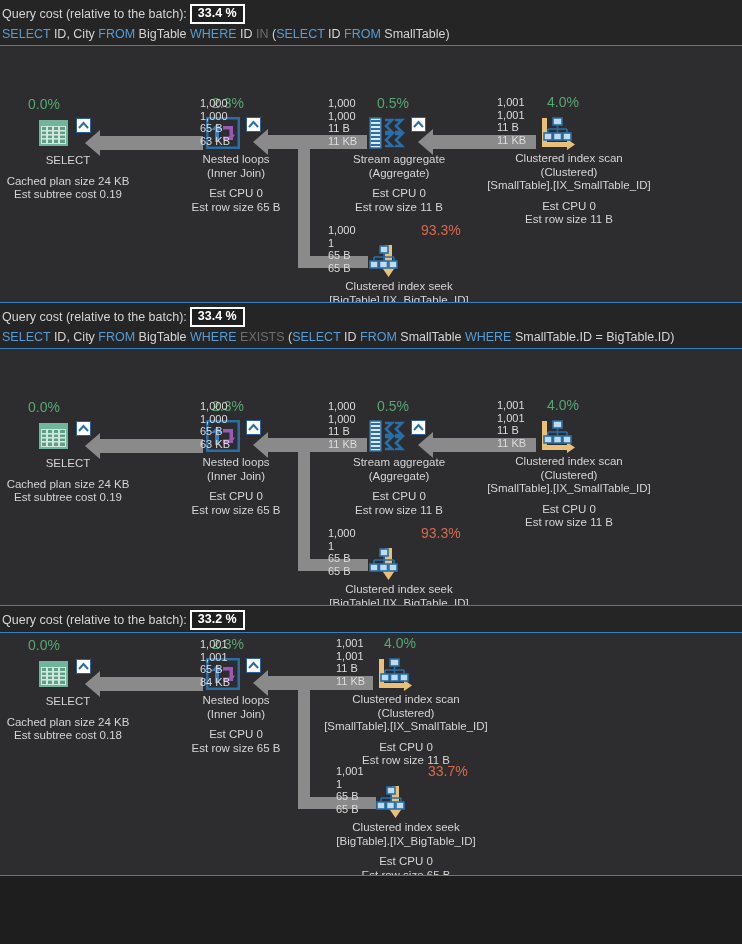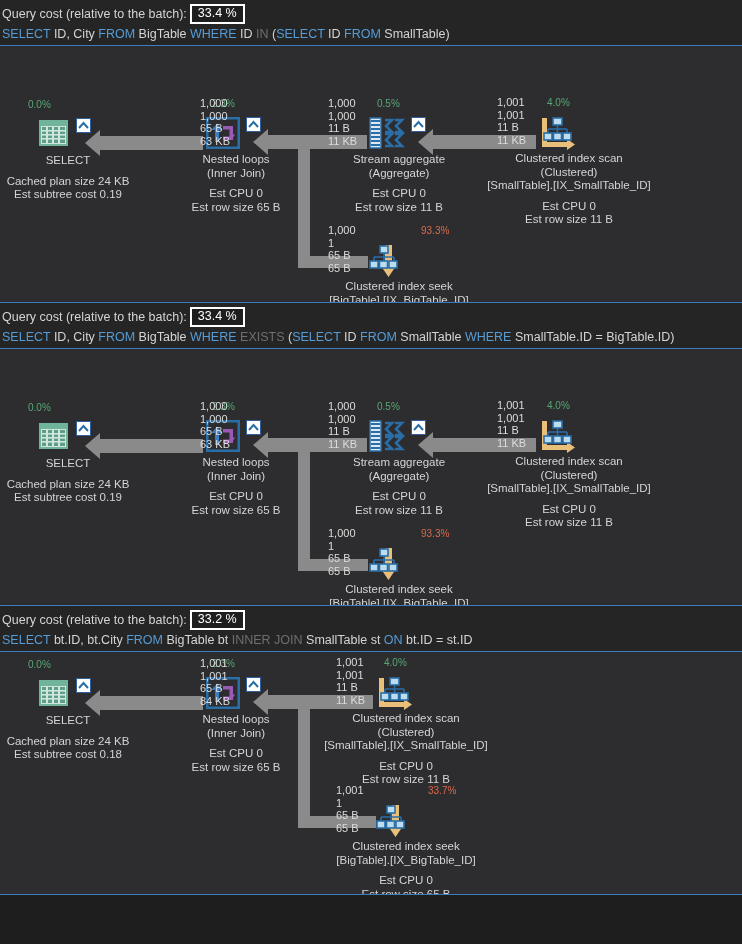--- a/index.html
+++ b/index.html
@@ -27,20 +27,21 @@
   }
   .qcost-label { color: #d4d4d4; text-align: center; }
   .qcost-value {
     border: 2px solid #ffffff;
     background: #1e1e1e;
     color: #ffffff;
     padding: 0px 6px 1px 6px;
     margin-left: 3px;
     line-height: 15px;
     font-size: 12.5px;
+    font-weight: bold;
   }
   .qtext {
     font-size: 12.5px;
     line-height: 18px;
     white-space: nowrap;
     color: #d4d4d4;
     padding-top: 1px;
   }
   .kw  { color: #569cd6; }
   .kwd { color: #6e6e6e; }
@@ -83,21 +84,21 @@
     width: 230px;
     left: -85px;
     text-align: center;
     font-size: 11.5px;
     line-height: 13.5px;
     color: #d4d4d4;
     white-space: nowrap;
   }
   .cost-pct {
     position: absolute;
-    font-size: 10px;
+    font-size: 14px;
     line-height: 13px;
     color: #57a773;
     white-space: nowrap;
   }
   .cost-pct.hot { color: #d9694a; padding-left: 44px; }
 
   .rowflow {
     position: absolute;
     font-size: 11px;
     line-height: 12.6px;
@@ -465,21 +466,20 @@
           <div>65 B</div>
         </div>
       </div>
     </div>
     <div class="plan-block">
       <div class="qhead">
         <div class="qcost-line">
           <span class="qcost-label">Query cost (relative to the batch):</span>
           <span class="qcost-value">33.2 %</span>
         </div>
-        <div class="qtext"><span class="kw">SELECT</span><span class="id"> bt.ID, bt.City </span><span class="kw">FROM</span><span class="id"> BigTable bt </span><span class="kwd">INNER JOIN</span><span class="id"> SmallTable st </span><span class="kw">ON</span><span class="id"> bt.ID = st.ID</span></div>
       </div>
       <div class="canvas" style="height: 244px;">
         <div class="arrow-h" style="left: 100px; top: 44px; width: 103px;"></div>
         <div class="arrow-head" style="left: 85px; top: 38px;"></div>
         <div class="arrow-h" style="left: 268px; top: 43px; width: 105px;"></div>
         <div class="arrow-head" style="left: 253px; top: 37px;"></div>
         <div class="pipe" style="left: 298px; top: 50px; width: 12px; height: 126px;"></div>
         <div class="pipe" style="left: 298px; top: 164px; width: 78px; height: 12px;"></div>
         <div class="node" style="left: 38px; top: 26px;">
           <div class="node-icon-row">

